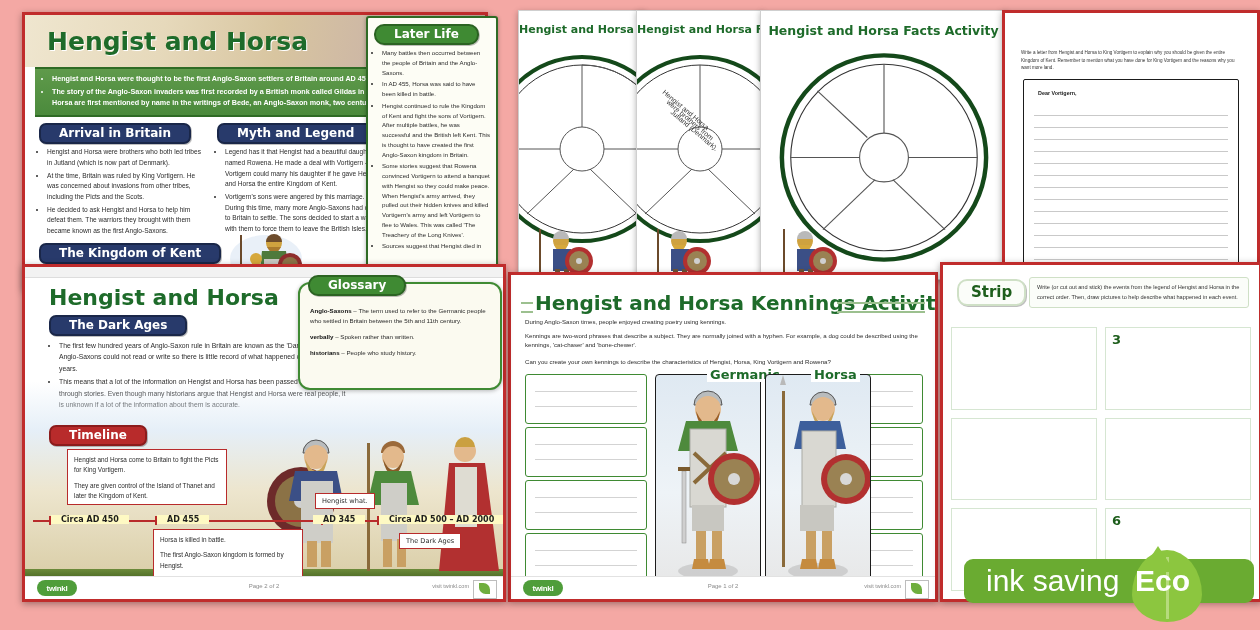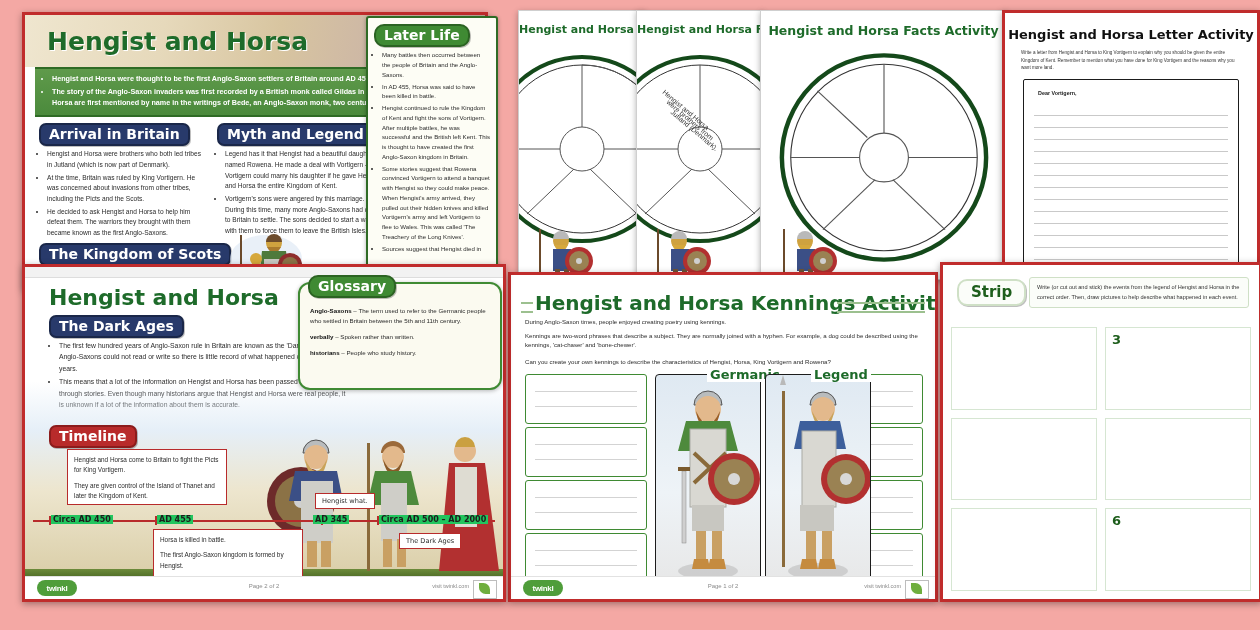--- a/index.html
+++ b/index.html
@@ -43,21 +43,21 @@
     color:#fff;font-size:7.2px;line-height:1.5;font-weight:bold;padding:5px 8px;
     box-sizing:border-box;
   }
   .greenband li{margin:0 0 2px 0;}
   .greenband ul{margin:0;padding-left:9px;}
 
   .pill{
     display:inline-block;background:#283a6b;color:#fff;
     font-family:"DejaVu Sans",sans-serif;font-weight:bold;
     border:2px solid #1a2749;border-radius:7px;
-    padding:2px 8px;font-size:14px;line-height:1.1;
+    padding:2px 18px;font-size:12px;line-height:1.1;
     box-shadow:1px 1px 0 rgba(0,0,0,.25);
   }
   .pill.red{background:#b82b2b;border-color:#8c1c1c;}
   .pill.green{background:#3f8a33;border-color:#2b6322;border-radius:10px;}
 
   .bodylist{font-size:6.6px;line-height:1.62;color:#2b2b2b;margin:3px 0 0 0;padding-left:8px;}
   .bodylist li{margin-bottom:2px;}
 
   .col{position:absolute;}
 
@@ -110,21 +110,21 @@
     background:#fbfaf0;border:2px solid #3f8a33;border-radius:12px;
     box-shadow:0 1px 4px rgba(0,0,0,.28);
   }
   #glossary .g-pill{position:absolute;left:8px;top:-9px;}
   #glossary .gbody{position:absolute;left:10px;right:8px;top:22px;font-size:6.2px;line-height:1.6;color:#2b2b2b;}
   #glossary .gbody b{color:#111;}
 
   
   .tl-line{position:absolute;height:2px;background:#b82b2b;}
   .tl-tick{position:absolute;width:2px;height:9px;background:#b82b2b;}
-  .tl-label{position:absolute;font-family:"DejaVu Sans",sans-serif;font-weight:bold;font-size:8px;color:#1d1d1d;background:#22c55e;padding:0 2px;white-space:nowrap;}
+  .tl-label{position:absolute;font-family:"DejaVu Sans",sans-serif;font-weight:bold;font-size:8px;color:#1d1d1d;background:#fef9c3;padding:0 10px;white-space:nowrap;}
   .tl-box{
     position:absolute;background:#fff;border:1.5px solid #b82b2b;
     font-size:6.4px;line-height:1.6;color:#2b2b2b;padding:5px 6px;box-sizing:border-box;
   }
   .tl-box p{margin:0 0 5px 0;}
   .tl-box p:last-child{margin:0;}
   .tl-smallbox{
     position:absolute;background:#fff;border:1.2px solid #b82b2b;
     font-size:6.6px;color:#2b2b2b;padding:3px 6px;white-space:nowrap;
     font-family:"DejaVu Sans",sans-serif;
@@ -308,21 +308,20 @@
         <rect x="22" y="44" width="5" height="12" fill="#6f5336"></rect>
         <rect x="31" y="44" width="5" height="12" fill="#6f5336"></rect>
         <circle cx="46" cy="36" r="14" fill="#b23030"></circle>
         <circle cx="46" cy="36" r="10" fill="#9a8253"></circle>
         <circle cx="46" cy="36" r="3" fill="#cfcfcf"></circle>
       </svg>
     </div>
   </div>
 
   <div class="sheet red-border" id="letter">
-    <div class="ltitle">Hengist and Horsa Letter Activity</div>
     <div class="intro">Write a letter from Hengist and Horsa to King Vortigern to explain why you should be given the entire Kingdom of Kent. Remember to mention what you have done for King Vortigern and the reasons why you want more land.</div>
     <div class="paper">
       <div class="dear">Dear Vortigern,</div>
       <div class="lines">
         <div></div>
           <div></div>
           <div></div>
           <div></div>
           <div></div>
           <div></div>
@@ -361,21 +360,21 @@
     <div class="col" style="left:14px;top:108px;width:168px;">
       <span class="pill">Arrival in Britain</span>
       <ul class="bodylist">
         <li>Hengist and Horsa were brothers who both led tribes in Jutland (which is now part of Denmark).</li>
         <li>At the time, Britain was ruled by King Vortigern. He was concerned about invasions from other tribes, including the Picts and the Scots.</li>
         <li>He decided to ask Hengist and Horsa to help him defeat them. The warriors they brought with them became known as the first Anglo-Saxons.</li>
       </ul>
     </div>
 
     <div class="col" style="left:14px;top:228px;width:225px;">
-      <span class="pill">The Kingdom of Scots</span>
+      <span class="pill">The Kingdom of Kent</span>
       <ul class="bodylist">
         <li>After arriving in Ebbsfleet, Kent, the brothers successfully defeated the invading tribes.</li>
       </ul>
     </div>
 
     <div class="warrior" style="left:205px;bottom:6px;width:72px;height:52px;">
       <svg width="72" height="52" viewBox="0 0 72 52">
         <ellipse cx="36" cy="30" rx="36" ry="24" fill="#dfeaf5" opacity=".7"></ellipse>
         <rect x="10" y="6" width="2" height="44" fill="#6b4a2b"></rect>
         <circle cx="44" cy="14" r="8" fill="#cfa23f"></circle>
@@ -483,21 +482,21 @@
         <rect x="34" y="130" width="34" height="26" fill="#c8c7c1"></rect>
         <circle cx="80" cy="104" r="25" fill="#b23030"></circle>
         <circle cx="80" cy="104" r="19" fill="#9a8253"></circle>
         <circle cx="80" cy="104" r="6" fill="#d8d8d8"></circle>
         <rect x="40" y="156" width="10" height="28" fill="#c9a063"></rect>
         <rect x="56" y="156" width="10" height="28" fill="#c9a063"></rect>
         <path d="M36 184 l14 0 l2 10 l-18 0z" fill="#c58b3f"></path>
         <path d="M54 184 l14 0 l2 10 l-18 0z" fill="#c58b3f"></path>
       </svg>
     </div>
-    <div class="charname" style="left:300px;top:92px;">Legend</div>
+    <div class="charname" style="left:300px;top:92px;">Horsa</div>
 
     <div class="footer">
       <div class="twinkl">twinkl</div>
       <div class="pg">Page 1 of 2</div>
       <div class="url">visit twinkl.com</div>
       <div class="ecostamp"></div>
     </div>
   </div>
 
   <div class="sheet red-border" id="strip">
@@ -617,14 +616,21 @@
         <b>verbally</b>
         <span>– Spoken rather than written.</span>
       </div>
       <div>
         <b>historians</b>
         <span>– People who study history.</span>
       </div>
     </div>
   </div>
 
+  <div id="eco">
+    <div class="bar"></div>
+    <div class="leaf"></div>
+    <div class="leaftip"></div>
+    <div class="txt">ink saving</div>
+    <div class="txt2">Eco</div>
+  </div>
 
 </div>
 
 </body></html>

